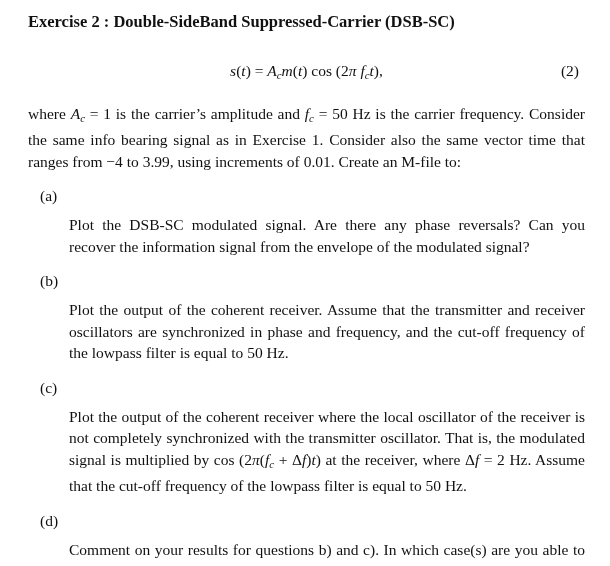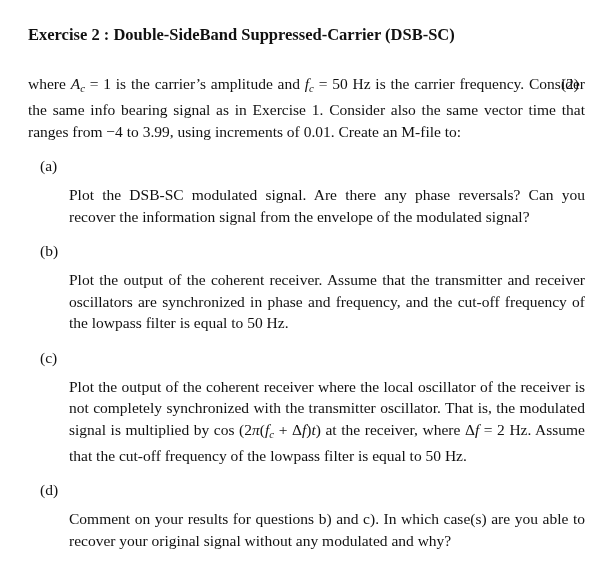--- a/index.html
+++ b/index.html
@@ -11,21 +11,21 @@
     width: 610px;
     height: 566px;
     overflow: hidden;
     font-family: "Liberation Serif", "DejaVu Serif", serif;
     color: #111111;
   }
   .page {
     box-sizing: border-box;
     width: 610px;
     height: 566px;
-    padding: 24px 25px 0 28px;
+    padding: 11px 25px 0 28px;
     font-size: 15.5px;
     line-height: 21.5px;
   }
   .doc-title {
     font-size: 16.5px;
     font-weight: bold;
     margin: 0 0 27px 0;
     line-height: 22px;
   }
   .para {
@@ -75,20 +75,21 @@
 </style>
 </head>
 <body>
 
 <div class="page">
 
   <h1 class="doc-title">Exercise 2 : Double-SideBand Suppressed-Carrier (DSB-SC)</h1>
 
 
   <div class="equation-row">
+    <span class="equation"><span class="m-i">s</span><span>(</span><span class="m-i">t</span><span>) = </span><span class="m-i">A</span><span class="m-sub">c</span><span class="m-i">m</span><span>(</span><span class="m-i">t</span><span>) cos (2</span><span class="m-i">π</span><span> </span><span class="m-i">f</span><span class="m-sub">c</span><span class="m-i">t</span><span>),</span></span>
     <span class="equation-number">(2)</span>
   </div>
 
   <p class="body-para"><span>where </span><span class="m-i">A</span><span class="m-sub">c</span><span> = 1 is the carrier’s amplitude and </span><span class="m-i">f</span><span class="m-sub">c</span><span> = 50 Hz is the carrier frequency. Consider the same info bearing signal as in Exercise 1. Consider also the same vector time that ranges from −4 to 3.99, using increments of 0.01. Create an M-file to:</span></p>
 
   <div class="exercise-list">
 
     <div class="list-item">
       <span class="item-label">(a)</span>
       <span class="item-text"><span>Plot the DSB-SC modulated signal. Are there any phase reversals? Can you recover the information signal from the envelope of the modulated signal?</span></span>

